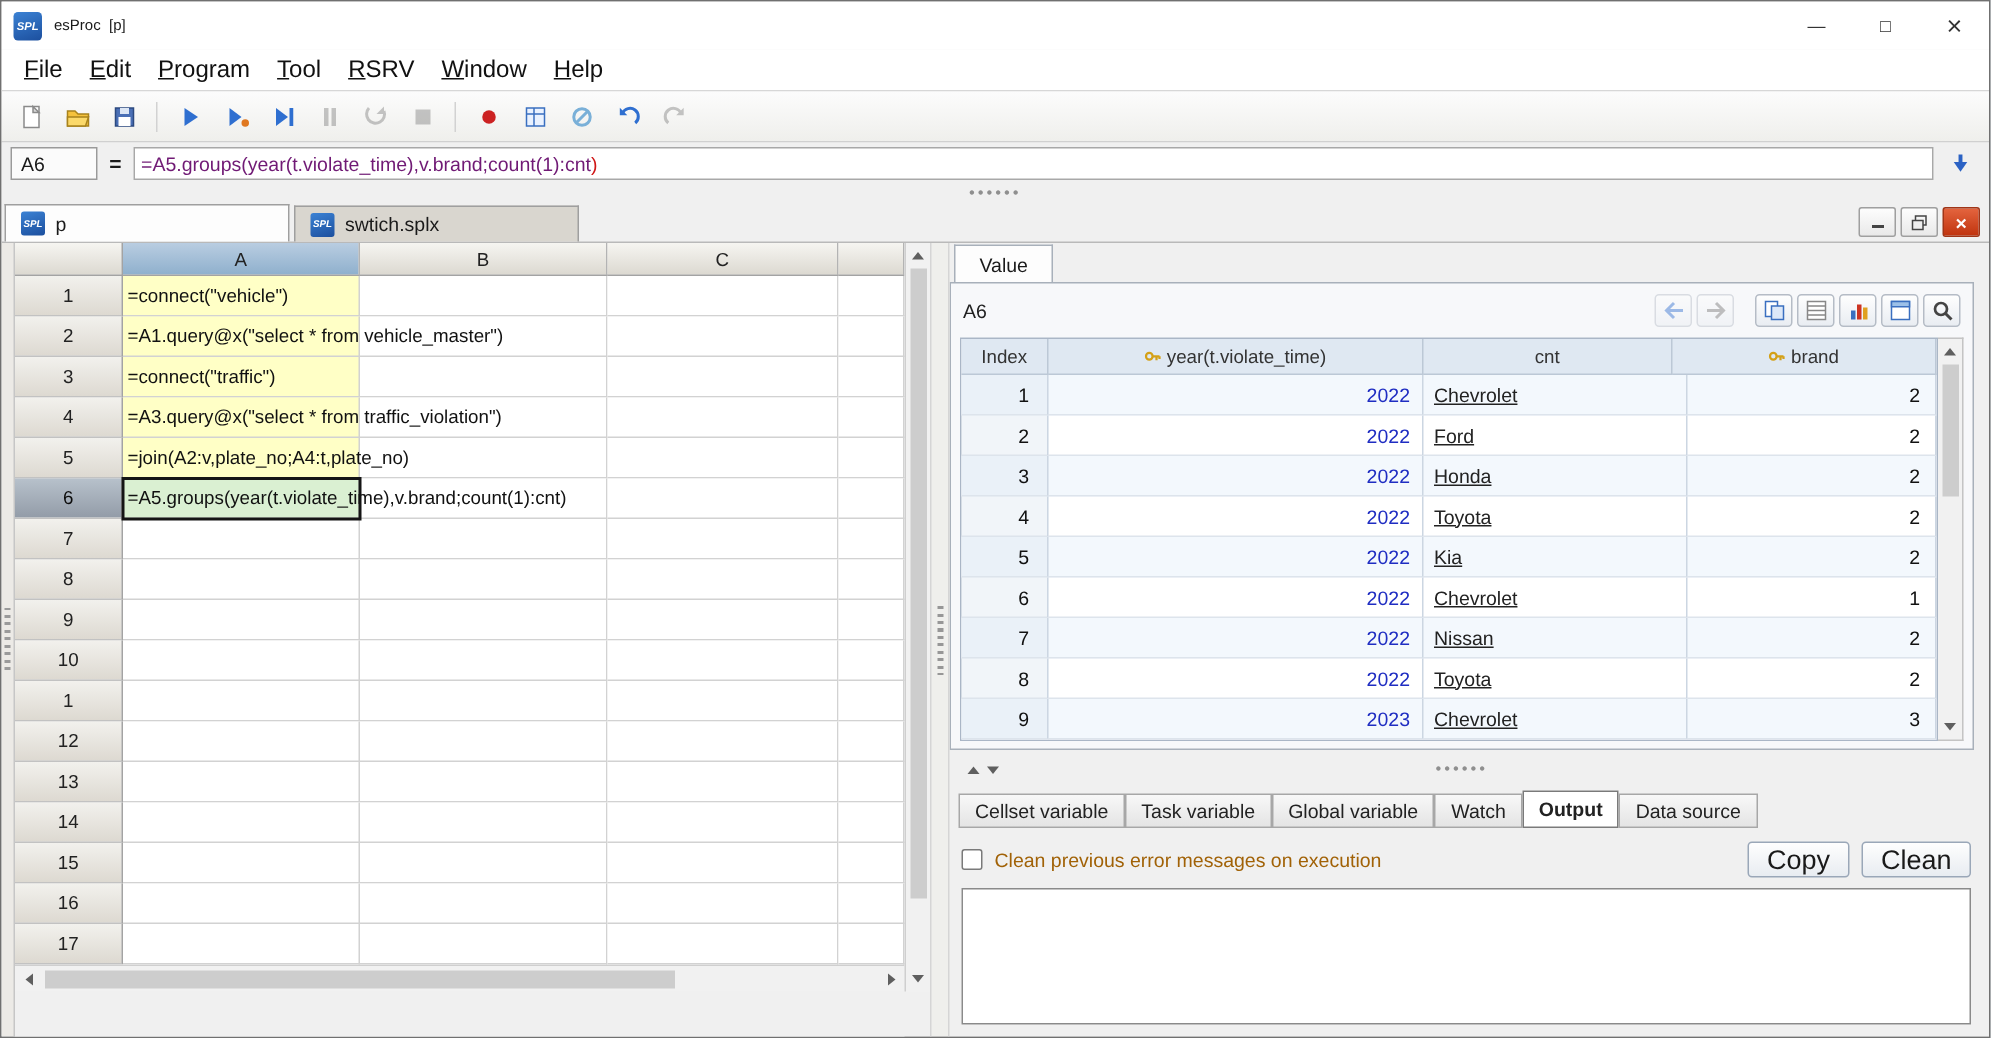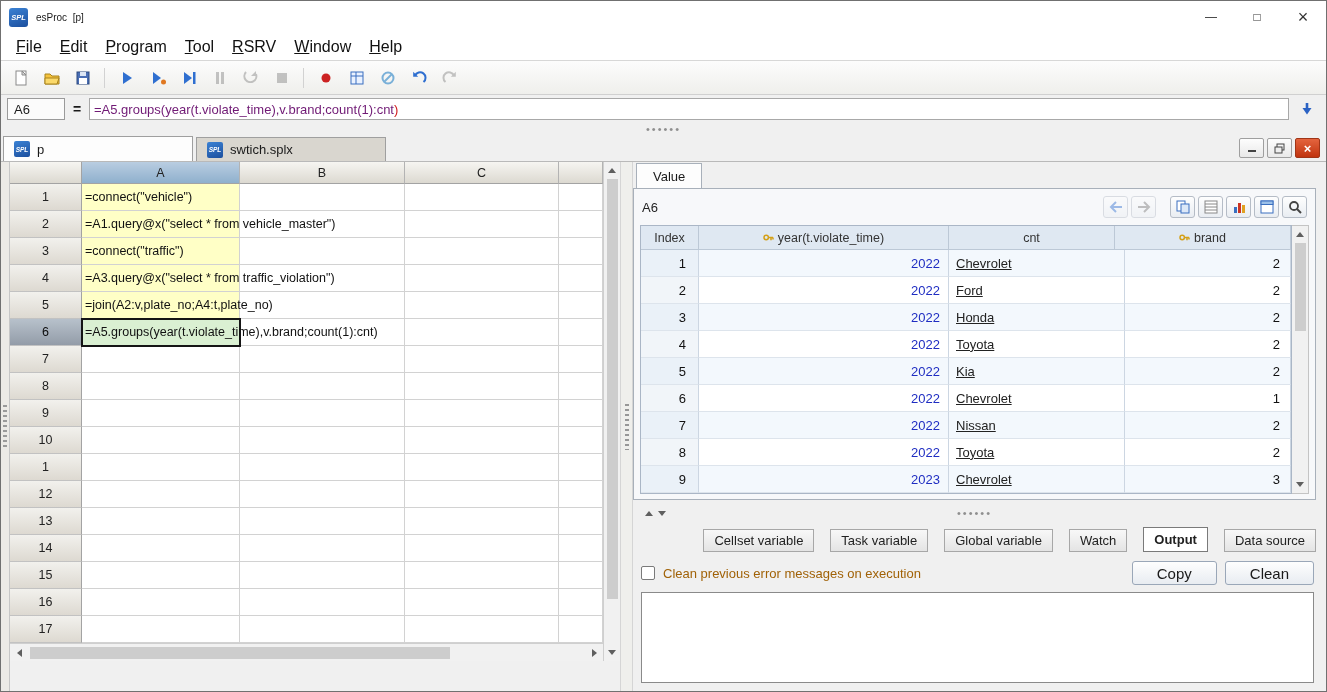--- a/index.html
+++ b/index.html
@@ -113,29 +113,29 @@
   .vt-year{width:250px;flex:none;justify-content:flex-end;padding-right:8px;color:var(--linkblue,#1f2dc2);}
   .vt-brand{width:176px;flex:none;padding-left:7px;text-decoration:underline;color:#222;}
   .vt-cnt{flex:1;justify-content:flex-end;padding-right:10px;}
   .vt-vscroll{width:17px;background:#f1f1f1;border:1px solid #c4c4c4;border-left:none;display:flex;flex-direction:column;align-items:center;flex:none;}
   .vt-thumb{width:11px;height:88px;background:#cdcdcd;flex:none;}
 
   .mini-split{height:26px;display:flex;align-items:center;flex:none;position:relative;padding-left:12px;}
   .mini-arrows{display:flex;gap:5px;align-items:center;}
   .mini-dots{position:absolute;left:50%;transform:translateX(-50%);color:#8f8f8f;font-size:11px;letter-spacing:2px;}
 
-  .bottom-tabs{height:26px;display:flex;align-items:flex-end;gap:16px;padding-left:6px;flex:none;justify-content:flex-end;}
+  .bottom-tabs{height:26px;display:flex;align-items:flex-end;gap:0;padding-left:6px;flex:none;}
   .btab{height:23px;padding:0 10px;display:flex;align-items:center;font-size:13px;border:1px solid #a7a7a7;background:linear-gradient(#f8f8f8,#e4e4e4);color:#222;white-space:nowrap;}
   .btab.active{background:#fff;font-weight:bold;height:25px;border-color:#7a7a7a;}
 
   .output-panel{flex:1;display:flex;flex-direction:column;padding:6px 2px 8px 8px;min-height:0;}
   .output-controls{display:flex;align-items:center;height:30px;flex:none;gap:8px;}
   .checkbox{width:14px;height:14px;border:1px solid #7a7a7a;background:#fff;border-radius:2px;flex:none;}
   .cb-label{font-size:13px;color:#a16207;flex:1;}
-  .obtn{min-width:64px;height:24px;border:1px solid #9aa7b8;border-radius:3px;background:linear-gradient(#fefefe,#e8ecf1);font-size:15px;display:flex;align-items:center;justify-content:center;padding:0 24px;flex:none;}
+  .obtn{min-width:64px;height:24px;border:1px solid #9aa7b8;border-radius:3px;background:linear-gradient(#fefefe,#e8ecf1);font-size:18px;display:flex;align-items:center;justify-content:center;padding:0 12px;flex:none;}
   .console{flex:1;background:#fff;border:1px solid #8a8a8a;margin-top:4px;font-size:12px;padding:2px 4px;}
 </style>
 </head>
 <body>
 
 <div class="window">
 
   <div class="titlebar">
     <span class="spl-logo">SPL</span>
     <span class="title-text">esProc  [p]</span>

